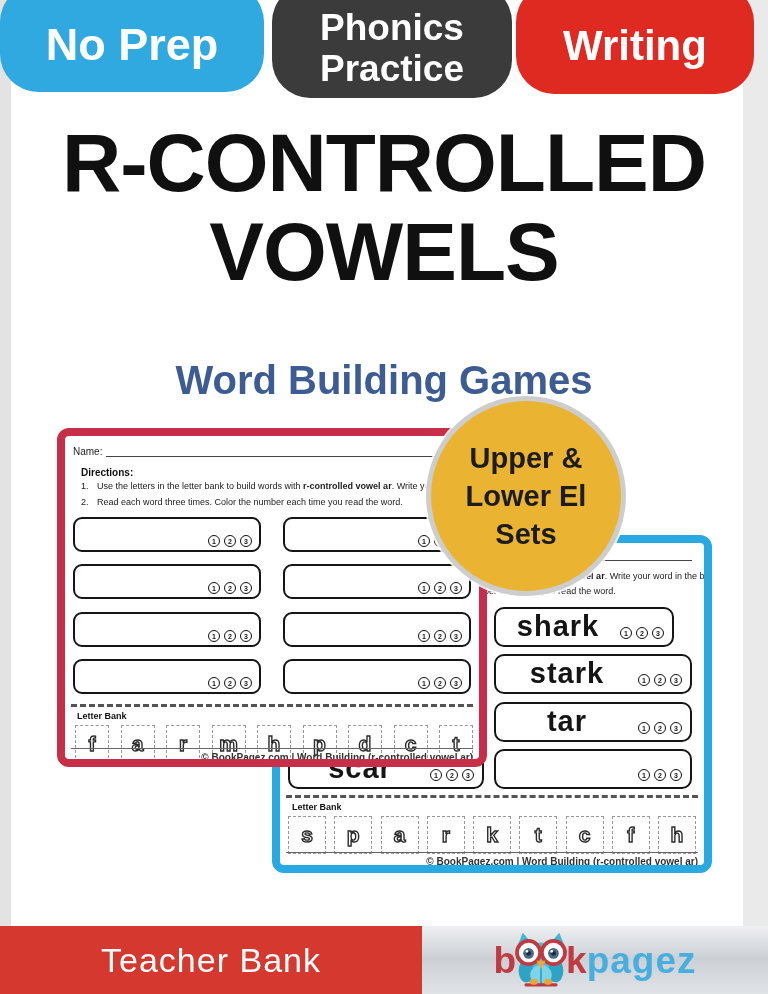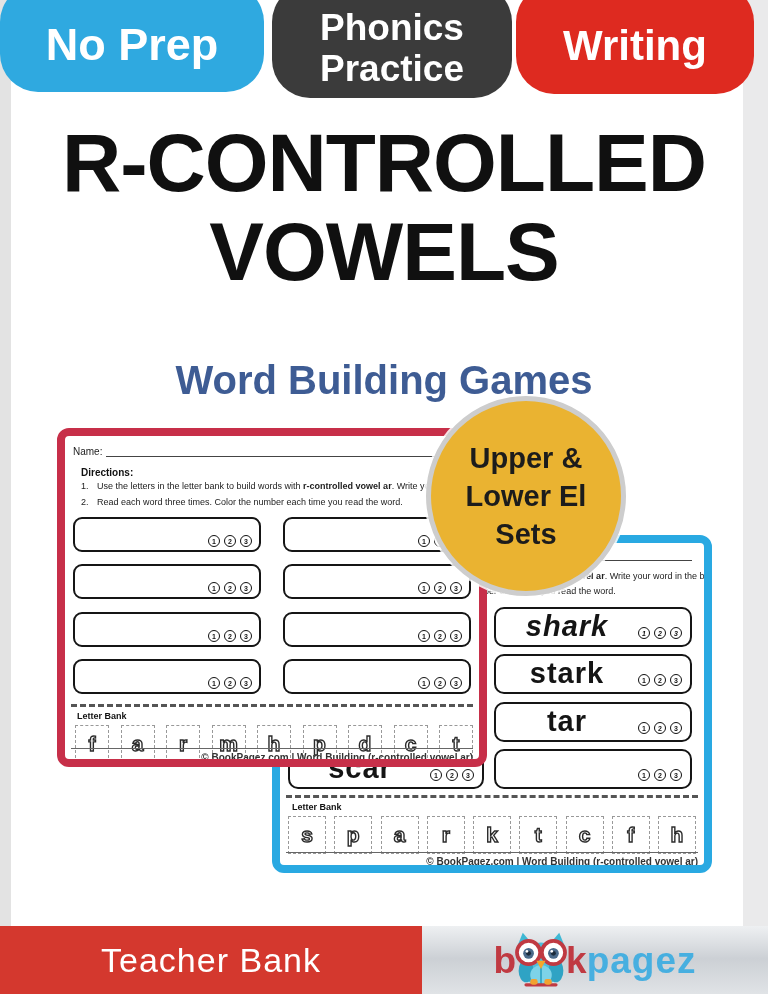--- a/index.html
+++ b/index.html
@@ -134,21 +134,21 @@
         </div>
       <div class="wbox tall" style="left:8px;top:206px;width:196px;">
         <span class="word">scar</span>
         <span class="circles">
             <span class="circ">1</span>
             <span class="circ">2</span>
             <span class="circ">3</span>
           </span>
       </div>
 
-      <div class="wbox tall" style="left:214px;top:64px;width:198px;font-style:italic;">
+      <div class="wbox tall" style="left:214px;top:64px;width:180px;">
         <span class="word">shark</span>
         <span class="circles">
             <span class="circ">1</span>
             <span class="circ">2</span>
             <span class="circ">3</span>
           </span>
       </div>
       <div class="wbox tall" style="left:214px;top:111px;width:198px;">
         <span class="word">stark</span>
         <span class="circles">

